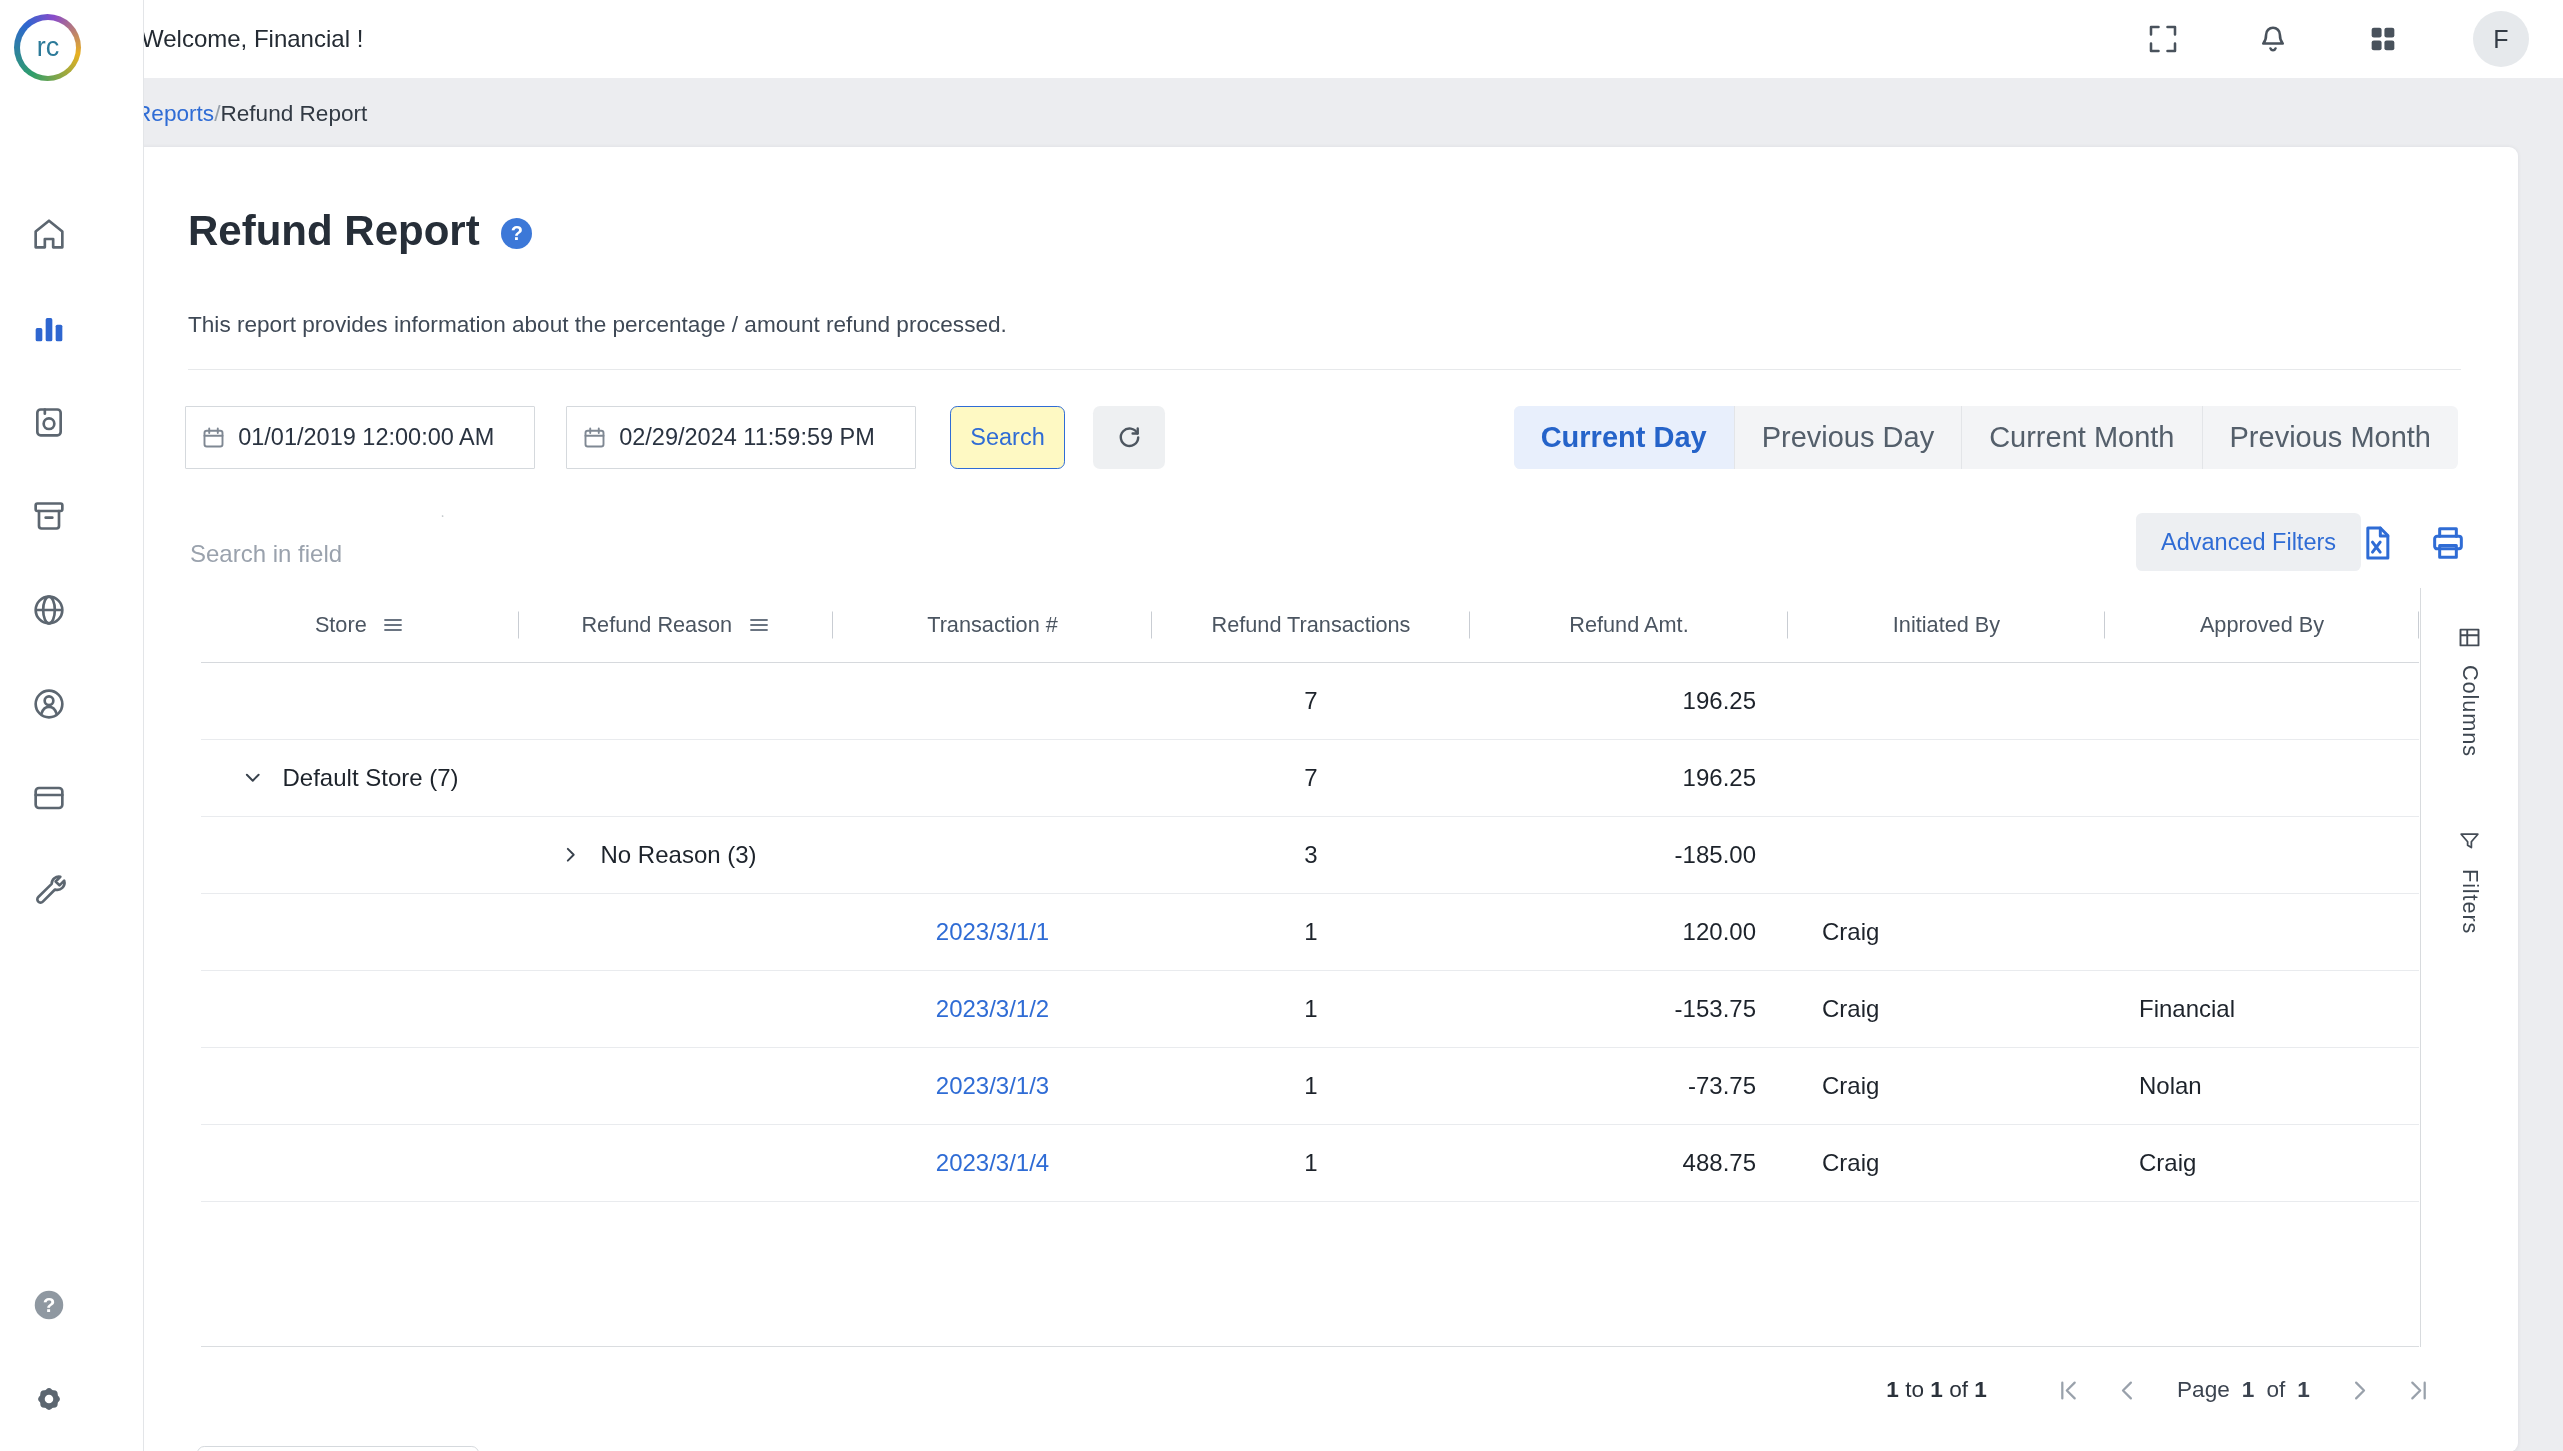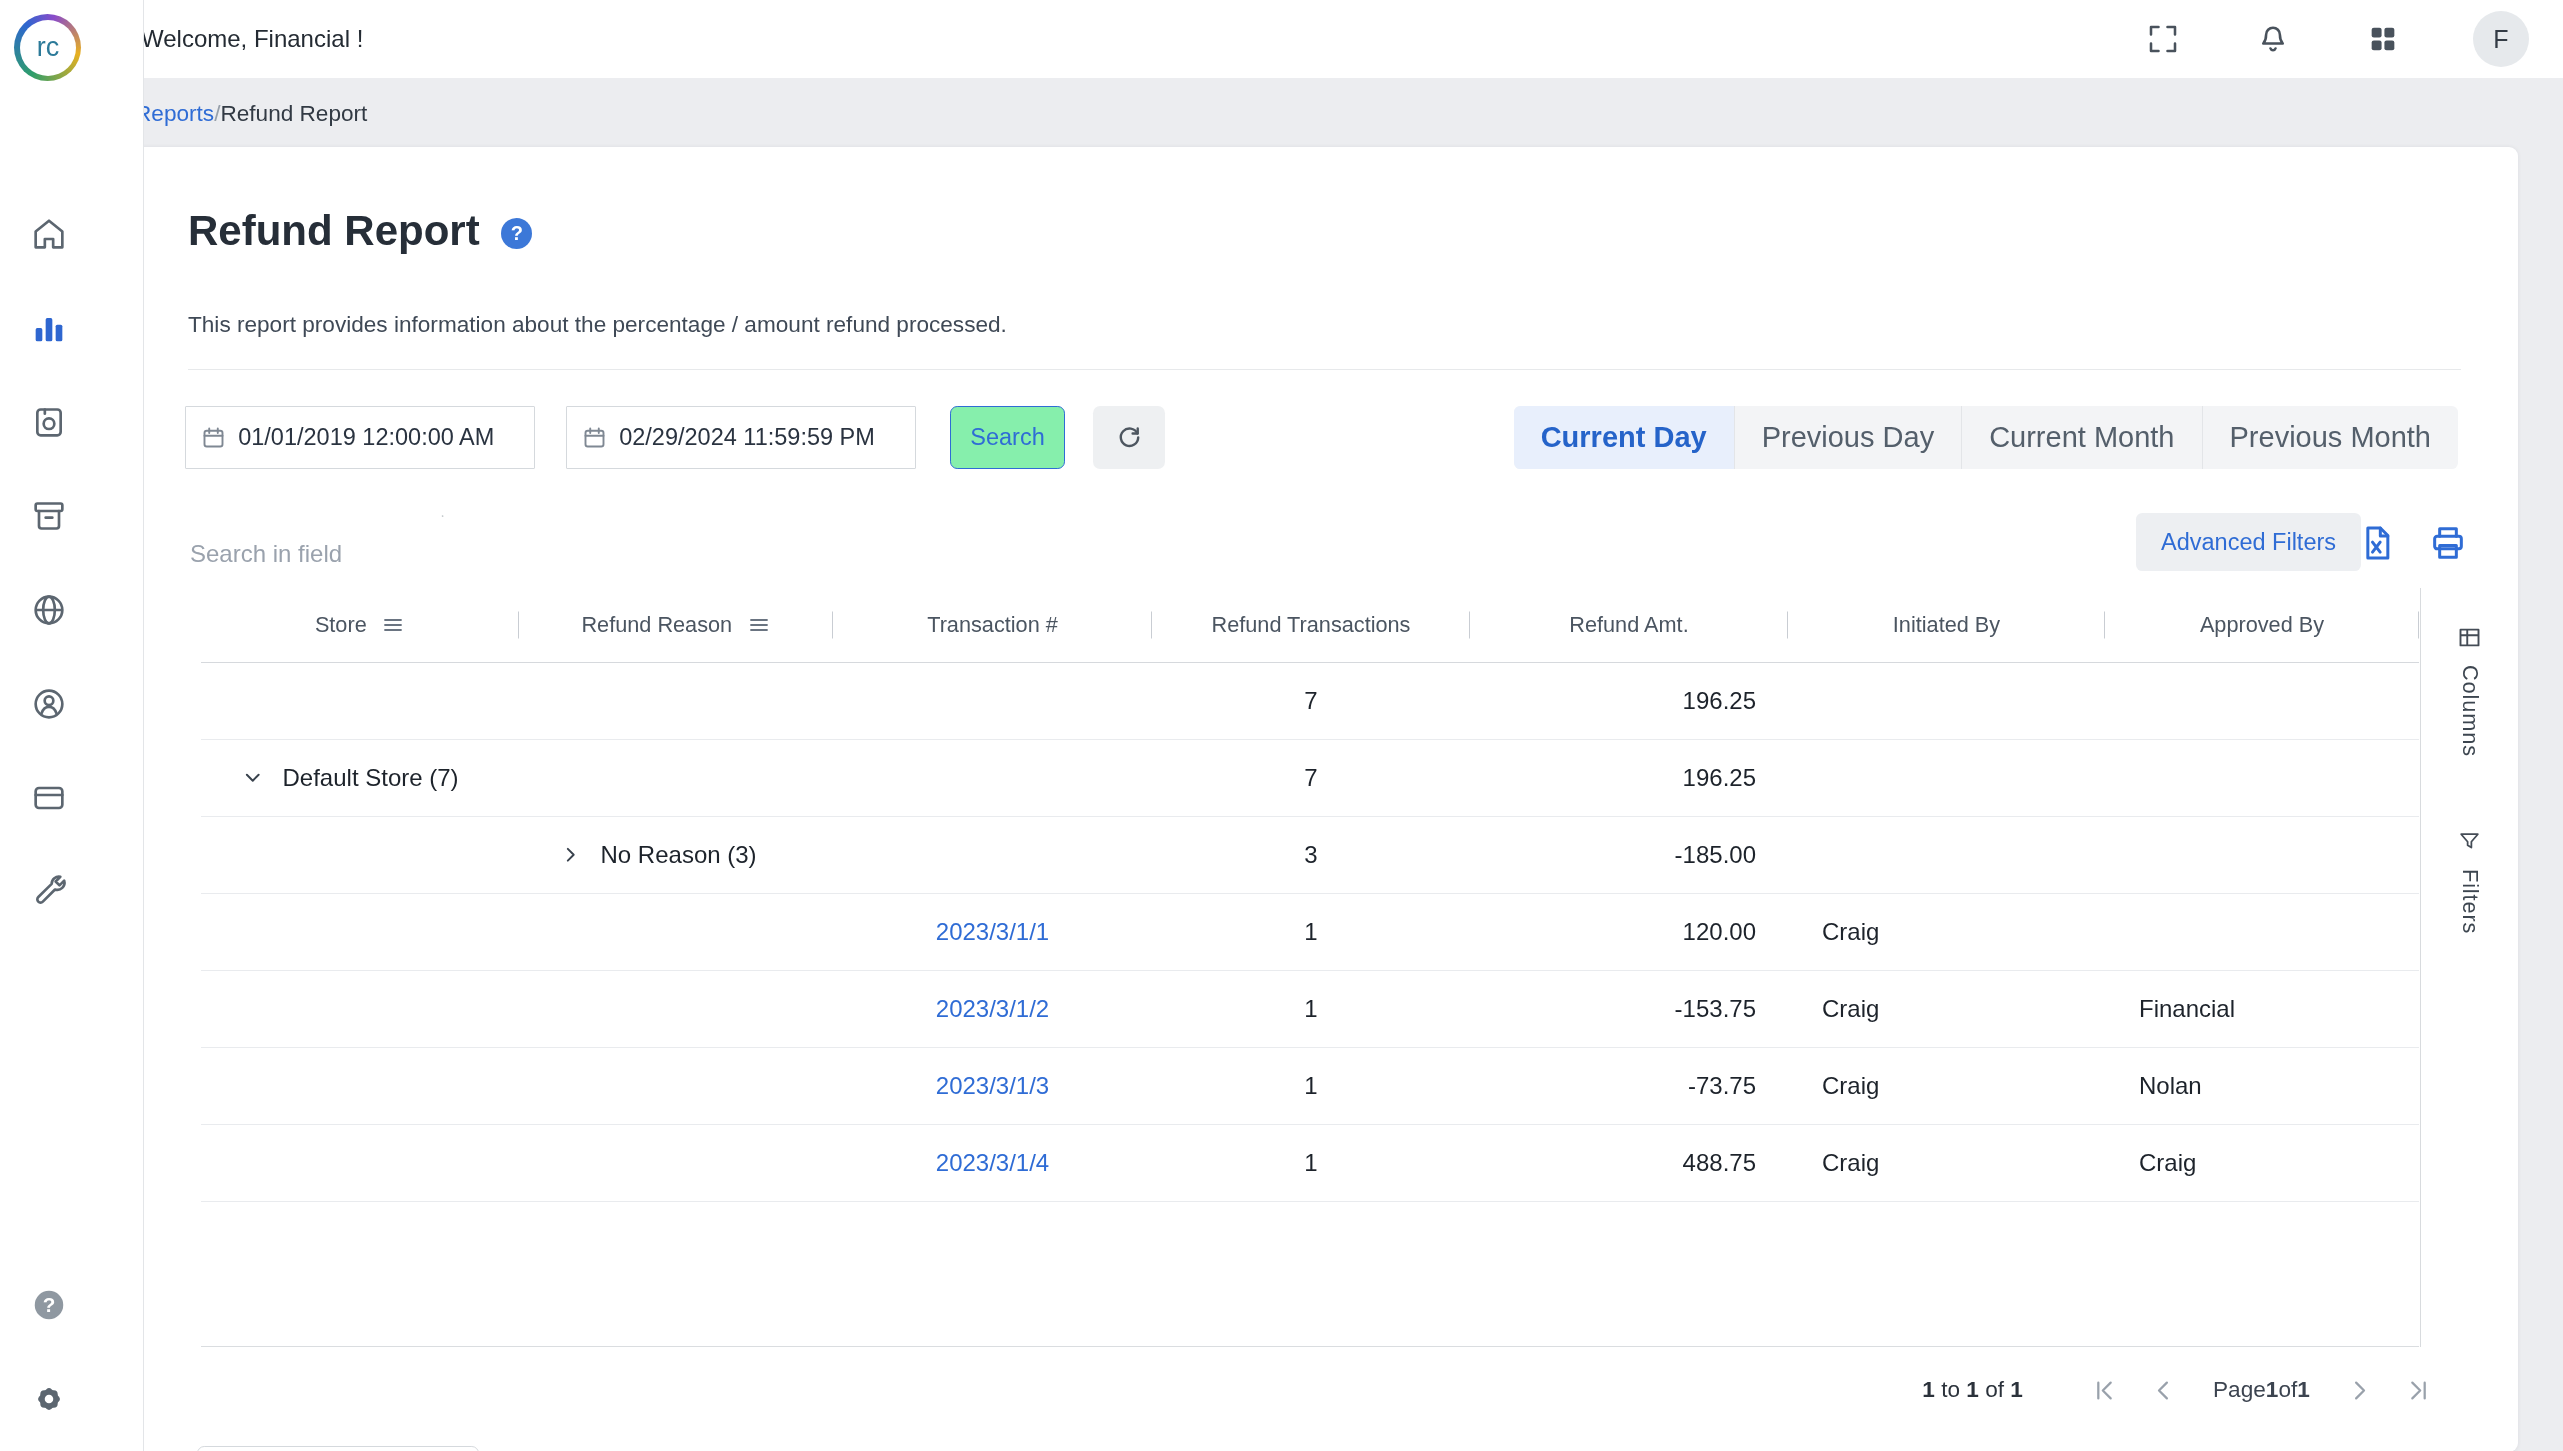--- a/index.html
+++ b/index.html
@@ -49,21 +49,21 @@
   .divider{position:absolute;left:57px;right:57px;top:222px;height:0.9px;background:#e7e9eb;}
 
   
   .date-input{position:absolute;top:259px;height:63px;width:350px;border:0.9px solid #d5d9dd;border-radius:1px;
     display:flex;align-items:center;gap:10.8px;padding:0 0 0 14.4px;box-sizing:border-box;background:#fff;}
   .date-input svg{stroke:#7f8893;fill:none;stroke-width:1.7;stroke-linecap:round;flex:none;}
   .date-input input{border:none;outline:none;font-size:23.5px;color:#2a3340;width:100%;padding:0;background:transparent;
     font-family:"Liberation Sans","DejaVu Sans",sans-serif;}
   #dateFrom{left:54px;} #dateTo{left:435px;}
   .search-btn{position:absolute;left:819px;top:259px;width:115px;height:63px;border:1.4px solid #2f6cd5;border-radius:7.2px;
-    background:#86efac;color:#2f6cd5;font-size:23.5px;cursor:pointer;font-family:inherit;}
+    background:#fef9c3;color:#2f6cd5;font-size:23.5px;cursor:pointer;font-family:inherit;}
   .reset-btn{position:absolute;left:962px;top:259px;width:72px;height:63px;background:#eef0f2;border:none;border-radius:7.2px;
     display:flex;align-items:center;justify-content:center;cursor:pointer;}
   .reset-btn svg{stroke:#4d5660;fill:none;stroke-width:2;stroke-linecap:round;stroke-linejoin:round;}
   .quick-filters{position:absolute;right:60px;top:259px;height:63px;display:flex;background:#f3f4f6;border-radius:6.3px;overflow:hidden;}
   .qf{display:flex;align-items:center;padding:0 27px;font-size:29px;color:#545f6b;cursor:pointer;border-right:0.9px solid #e3e5e8;}
   .qf:last-child{border-right:none;}
   .qf.active{color:#2563c9;font-weight:700;background:#e8effc;}
 
   
   .field-search{position:absolute;left:57px;top:368px;height:54px;display:flex;align-items:center;gap:21.7px;flex-direction:column;}
@@ -100,21 +100,21 @@
     display:flex;flex-direction:column;align-items:center;}
   .side-tab{display:flex;flex-direction:column;align-items:center;gap:14.4px;padding:36px 0;cursor:pointer;width:100%;}
   .side-tab svg{stroke:#444c56;fill:none;stroke-width:1.7;stroke-linejoin:round;}
   .side-tab-label{writing-mode:vertical-rl;font-size:21.7px;color:#3d4650;letter-spacing:0.9px;}
 
   
   .pagination{position:absolute;right:83px;top:1213px;height:60px;display:flex;align-items:center;gap:25px;font-size:22.6px;color:#3c4450;}
   .pg-summary{margin-right:40px;color:#2b323b;}
   .pg-btn{width:34px;height:34px;display:flex;align-items:center;justify-content:center;cursor:pointer;}
   .pg-btn svg{stroke:#99a1ab;fill:none;stroke-width:2;stroke-linecap:round;stroke-linejoin:round;}
-  .pg-page{display:flex;gap:0;margin:0 7.2px;}
+  .pg-page{display:flex;gap:12px;margin:0 7.2px;}
 
   .partial-box{position:absolute;left:66px;top:1299px;width:280px;height:21.7px;border:0.9px solid #d5d9dd;border-radius:7.2px;background:#fff;}
 </style>
 </head>
 <body>
 
 <div class="sidebar">
   <div class="logo">
     <div class="logo-inner">rc</div>
   </div>

